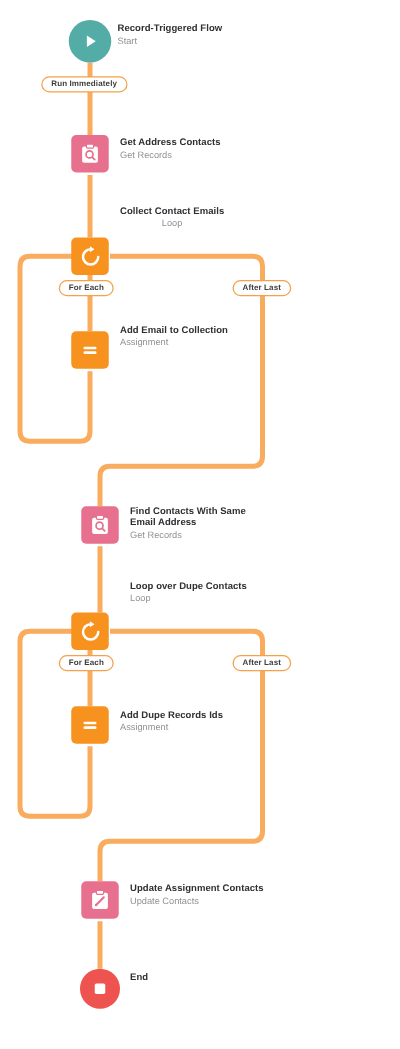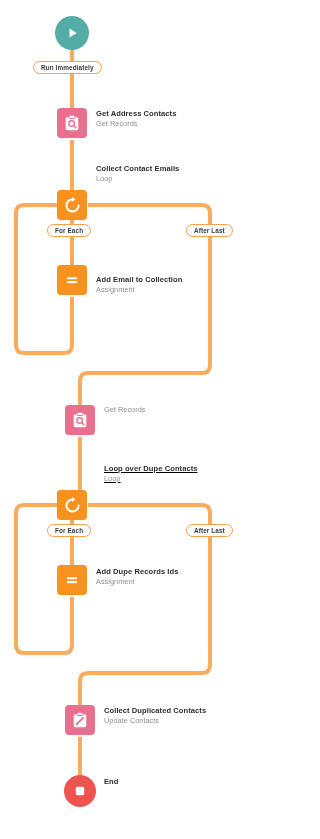--- a/index.html
+++ b/index.html
@@ -137,40 +137,44 @@
     </g>
   </svg>
 
   <div class="node" style="left:55px; top:16px;">
     <div class="node-icon icon-round-start" style="left:0; top:0;">
       <svg width="16" height="16" viewBox="0 0 16 16" aria-hidden="true">
         <polygon points="5.5,3.4 12.6,8 5.5,12.6" fill="#ffffff"></polygon>
       </svg>
     </div>
   </div>
+  <div class="node-label" style="left:94px; top:19px;">
+    <div class="node-title">Record-Triggered Flow</div>
+    <div class="node-subtitle">Start</div>
+  </div>
 
   <div class="pill" style="left:33px; top:61px;">Run Immediately</div>
 
   <div class="node" style="left:57px; top:108px;">
     <div class="node-icon icon-square icon-pink" style="left:0; top:0;">
       <svg width="18" height="18" viewBox="0 0 20 20" aria-hidden="true">
         <rect x="3" y="3.5" width="14" height="14.5" rx="1.8" fill="#ffffff"></rect>
         <rect x="6.8" y="1.4" width="6.4" height="3.6" rx="1" fill="#ffffff"></rect>
         <rect x="6.8" y="1.4" width="6.4" height="3.6" rx="1" fill="none" stroke="#e8708f" stroke-width="1.1"></rect>
         <circle cx="9.6" cy="10.6" r="3.1" fill="none" stroke="#e8708f" stroke-width="1.5"></circle>
         <line x1="11.9" y1="12.9" x2="14.2" y2="15.2" stroke="#e8708f" stroke-width="1.6" stroke-linecap="round"></line>
       </svg>
     </div>
   </div>
   <div class="node-label" style="left:96px; top:110px;">
     <div class="node-title">Get Address Contacts</div>
     <div class="node-subtitle">Get Records</div>
   </div>
 
-  <div class="node-label" style="left:96px; top:165px;">
+  <div class="node-label" style="left:96px; top:165px;text-align:center;">
     <div class="node-title">Collect Contact Emails</div>
     <div class="node-subtitle">Loop</div>
   </div>
   <div class="node" style="left:57px; top:190px;">
     <div class="node-icon icon-square icon-orange" style="left:0; top:0;">
       <svg width="19" height="19" viewBox="0 0 20 20" aria-hidden="true">
         <path d="M10 3.6 A6.4 6.4 0 1 0 16.4 10" fill="none" stroke="#ffffff" stroke-width="2.1" stroke-linecap="round"></path>
         <polygon points="9.4,1.0 9.4,6.2 13.2,3.6" fill="#ffffff"></polygon>
       </svg>
     </div>
@@ -180,41 +184,43 @@
   <div class="pill" style="left:186px; top:224px;">After Last</div>
 
   <div class="node" style="left:57px; top:265px;">
     <div class="node-icon icon-square icon-orange" style="left:0; top:0;">
       <svg width="18" height="18" viewBox="0 0 20 20" aria-hidden="true">
         <rect x="4.2" y="7.0" width="11.6" height="2.3" rx="1.15" fill="#ffffff"></rect>
         <rect x="4.2" y="11.2" width="11.6" height="2.3" rx="1.15" fill="#ffffff"></rect>
       </svg>
     </div>
   </div>
-  <div class="node-label" style="left:96px; top:276px;">
+  <div class="node-label" style="left:96px; top:260px;">
     <div class="node-title">Add Email to Collection</div>
     <div class="node-subtitle">Assignment</div>
   </div>
 
   <div class="node" style="left:65px; top:405px;">
     <div class="node-icon icon-square icon-pink" style="left:0; top:0;">
       <svg width="18" height="18" viewBox="0 0 20 20" aria-hidden="true">
         <rect x="3" y="3.5" width="14" height="14.5" rx="1.8" fill="#ffffff"></rect>
         <rect x="6.8" y="1.4" width="6.4" height="3.6" rx="1" fill="#ffffff"></rect>
         <rect x="6.8" y="1.4" width="6.4" height="3.6" rx="1" fill="none" stroke="#e8708f" stroke-width="1.1"></rect>
         <circle cx="9.6" cy="10.6" r="3.1" fill="none" stroke="#e8708f" stroke-width="1.5"></circle>
         <line x1="11.9" y1="12.9" x2="14.2" y2="15.2" stroke="#e8708f" stroke-width="1.6" stroke-linecap="round"></line>
       </svg>
     </div>
   </div>
   <div class="node-label" style="left:104px; top:405px;">
+    <div class="node-title">Find Contacts With Same
+Email Address</div>
     <div class="node-subtitle">Get Records</div>
   </div>
 
-  <div class="node-label" style="left:104px; top:465px;text-decoration:underline;">
+  <div class="node-label" style="left:104px; top:465px;">
     <div class="node-title">Loop over Dupe Contacts</div>
     <div class="node-subtitle">Loop</div>
   </div>
   <div class="node" style="left:57px; top:490px;">
     <div class="node-icon icon-square icon-orange" style="left:0; top:0;">
       <svg width="19" height="19" viewBox="0 0 20 20" aria-hidden="true">
         <path d="M10 3.6 A6.4 6.4 0 1 0 16.4 10" fill="none" stroke="#ffffff" stroke-width="2.1" stroke-linecap="round"></path>
         <polygon points="9.4,1.0 9.4,6.2 13.2,3.6" fill="#ffffff"></polygon>
       </svg>
     </div>
@@ -241,21 +247,21 @@
       <svg width="18" height="18" viewBox="0 0 20 20" aria-hidden="true">
         <rect x="3" y="3.5" width="14" height="14.5" rx="1.8" fill="#ffffff"></rect>
         <rect x="6.8" y="1.4" width="6.4" height="3.6" rx="1" fill="#ffffff"></rect>
         <rect x="6.8" y="1.4" width="6.4" height="3.6" rx="1" fill="none" stroke="#e8708f" stroke-width="1.1"></rect>
         <line x1="6.4" y1="14.6" x2="13.4" y2="7.6" stroke="#e8708f" stroke-width="1.9" stroke-linecap="round"></line>
         <polygon points="5.6,15.4 6.0,13.2 7.8,15.0" fill="#e8708f"></polygon>
       </svg>
     </div>
   </div>
   <div class="node-label" style="left:104px; top:707px;">
-    <div class="node-title">Collect Duplicated Contacts</div>
+    <div class="node-title">Update Assignment Contacts</div>
     <div class="node-subtitle">Update Contacts</div>
   </div>
 
   <div class="node" style="left:64px; top:775px;">
     <div class="node-icon icon-round-end" style="left:0; top:0;">
       <svg width="14" height="14" viewBox="0 0 16 16" aria-hidden="true">
         <rect x="3.2" y="3.2" width="9.6" height="9.6" rx="1.6" fill="#ffffff"></rect>
       </svg>
     </div>
   </div>

